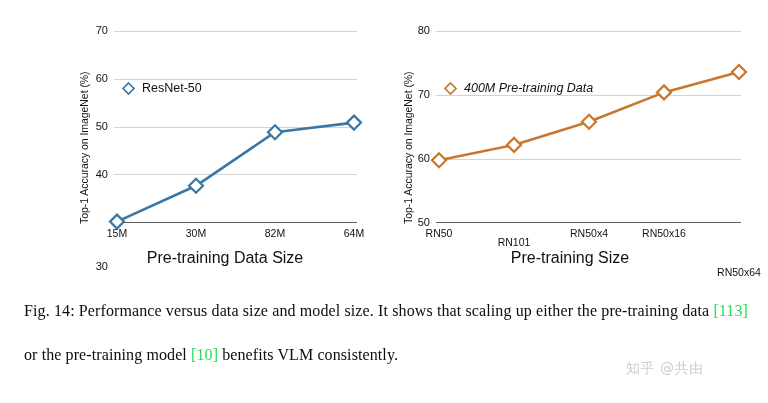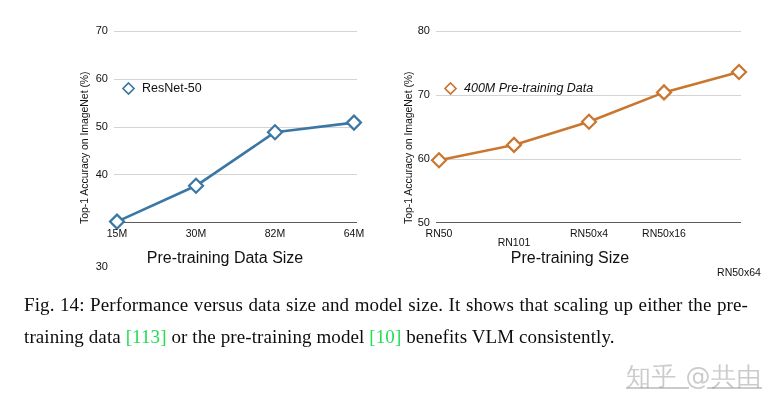--- a/index.html
+++ b/index.html
@@ -127,40 +127,39 @@
   }
   .legend-marker svg { display: block; overflow: visible; }
 
   
   .caption {
     position: absolute;
     left: 24px;
     top: 289px;
     width: 724px;
     font-family: "Liberation Serif", serif;
-    font-size: 19px;
-    line-height: 32px;
+    font-size: 16px;
+    line-height: 44px;
     color: #0d0d0d;
     text-align: justify;
     letter-spacing: 0.1px;
   }
   .caption .ref { color: #22dd55; }
 
   
   .watermark {
     position: absolute;
     left: 626px;
     top: 360px;
     font-family: "DejaVu Sans", sans-serif;
-    font-size: 25px;
+    font-size: 14px;
     color: rgba(140,140,140,0.45);
     white-space: nowrap;
     pointer-events: none;
     letter-spacing: 0.5px;
-    text-decoration: underline;
   }
 </style>
 </head>
 <body>
 
 <div id="figure">
 
   <div class="charts-row">
 
     <div class="panel panel-left">

